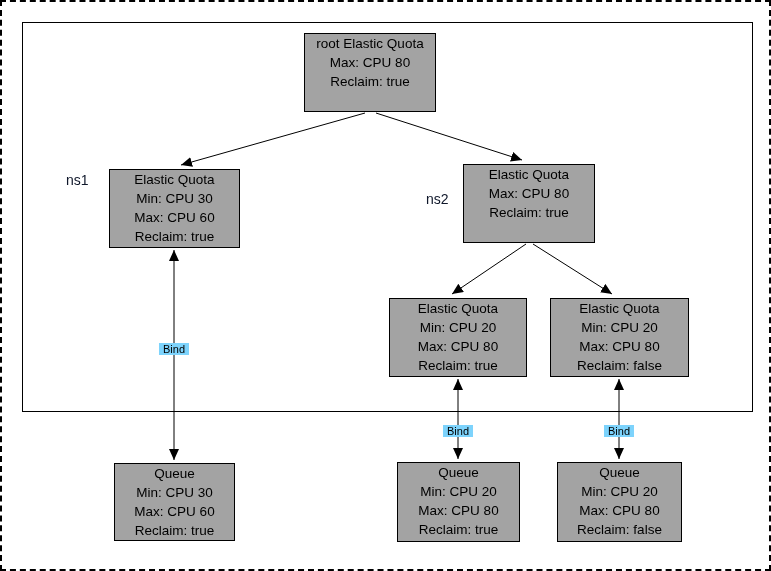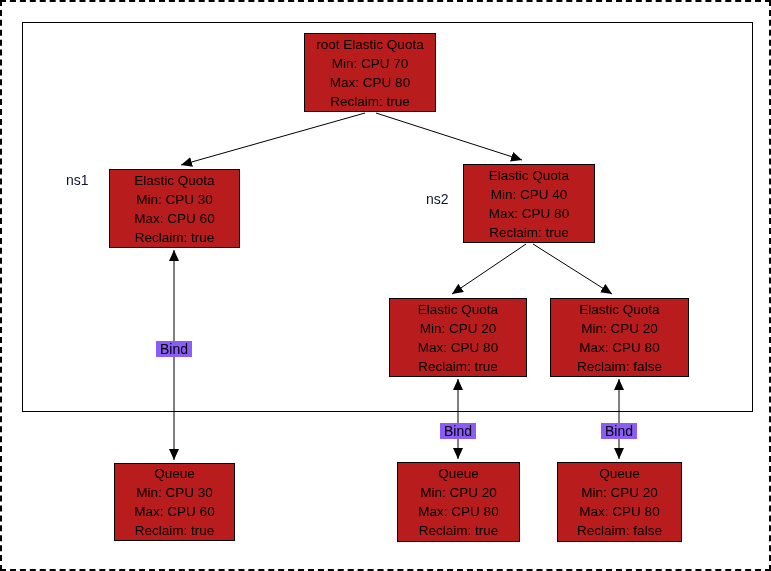--- a/index.html
+++ b/index.html
@@ -31,42 +31,41 @@
     position: absolute;
     left: 0;
     top: 0;
     width: 771px;
     height: 571px;
     pointer-events: none;
   }
   .node {
     position: absolute;
     box-sizing: border-box;
-    background: #b91c1c;
+    background: #a3a3a3;
     border: 1px solid #000000;
     display: flex;
     flex-direction: column;
-    justify-content: center;
     text-align: center;
     font-size: 13.5px;
     line-height: 19px;
     color: #000000;
   }
   .node div { white-space: nowrap; }
   .ns-label {
     position: absolute;
     font-size: 14px;
     color: #0f172a;
   }
   .bind-label {
     position: absolute;
     transform: translate(-50%, -50%);
-    background: #8b5cf6;
+    background: #7dd3fc;
     padding: 0 4px;
-    font-size: 14px;
+    font-size: 11px;
     color: #000000;
   }
 </style>
 </head>
 <body>
 
 <div class="canvas">
 
   <div class="quota-region"></div>
 
@@ -80,37 +79,35 @@
     <line x1="374" y1="111" x2="520" y2="158" stroke="#000000" stroke-width="1" marker-end="url(#arrow)"></line>
     <line x1="524" y1="242" x2="450" y2="292" stroke="#000000" stroke-width="1" marker-end="url(#arrow)"></line>
     <line x1="531" y1="242" x2="610" y2="292" stroke="#000000" stroke-width="1" marker-end="url(#arrow)"></line>
     <line x1="172" y1="248" x2="172" y2="458" stroke="#000000" stroke-width="1" marker-start="url(#arrow)" marker-end="url(#arrow)"></line>
     <line x1="456" y1="377" x2="456" y2="457" stroke="#000000" stroke-width="1" marker-start="url(#arrow)" marker-end="url(#arrow)"></line>
     <line x1="617" y1="377" x2="617" y2="457" stroke="#000000" stroke-width="1" marker-start="url(#arrow)" marker-end="url(#arrow)"></line>
   </svg>
 
   <div class="node" style="left:302px; top:31px; width:132px; height:79px;">
     <div>root Elastic Quota</div>
-    <div>Min: CPU 70</div>
     <div>Max: CPU 80</div>
     <div>Reclaim: true</div>
   </div>
 
   <span class="ns-label" style="left:64px; top:170px;">ns1</span>
   <div class="node" style="left:107px; top:167px; width:131px; height:79px;">
     <div>Elastic Quota</div>
     <div>Min: CPU 30</div>
     <div>Max: CPU 60</div>
     <div>Reclaim: true</div>
   </div>
 
   <span class="ns-label" style="left:424px; top:189px;">ns2</span>
   <div class="node" style="left:461px; top:162px; width:132px; height:79px;">
     <div>Elastic Quota</div>
-    <div>Min: CPU 40</div>
     <div>Max: CPU 80</div>
     <div>Reclaim: true</div>
   </div>
 
   <div class="node" style="left:387px; top:296px; width:138px; height:79px;">
     <div>Elastic Quota</div>
     <div>Min: CPU 20</div>
     <div>Max: CPU 80</div>
     <div>Reclaim: true</div>
   </div>

